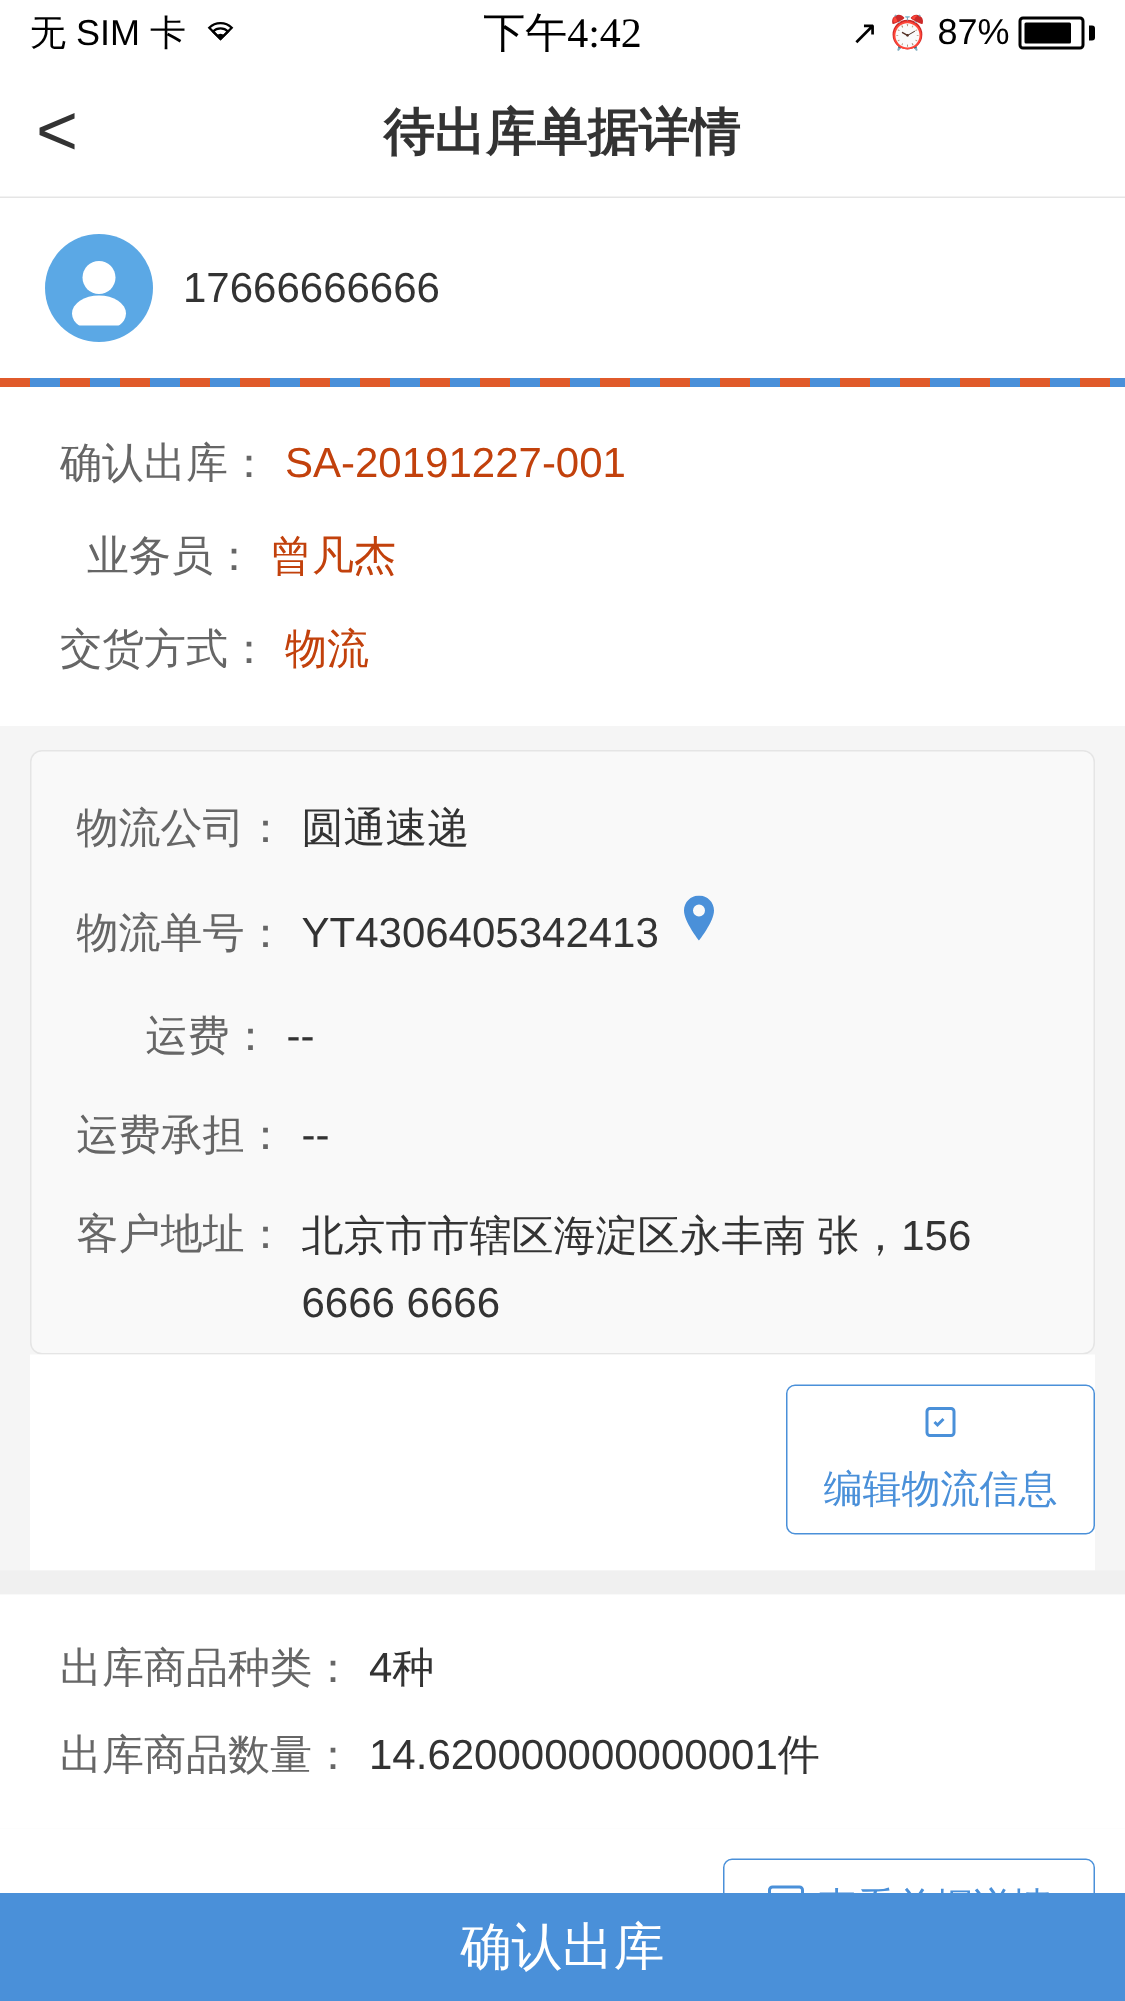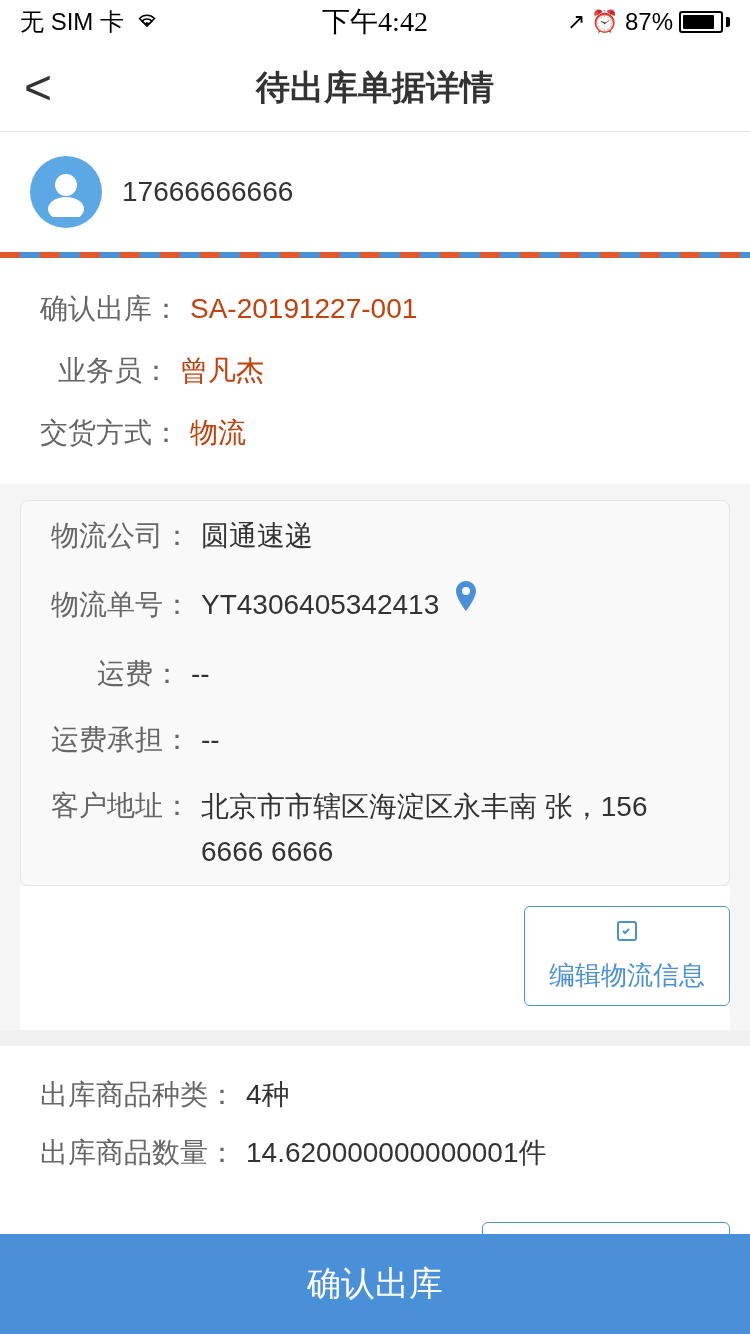--- a/index.html
+++ b/index.html
@@ -230,37 +230,37 @@
       flex: 1;
       background: #f5f5f5;
       min-height: 200px;
     }
     .confirm-bar {
       position: fixed;
       bottom: 0;
       left: 0;
       width: 750px;
       background: #4a90d9;
-      height: 100px;
+      height: 72px;
       display: flex;
       align-items: center;
       justify-content: center;
       cursor: pointer;
     }
     .confirm-bar span {
       color: #fff;
       font-size: 34px;
       font-weight: 500;
     }
     .logistics-container {
       background: #f9f9f9;
       border: 1px solid #e5e5e5;
       border-radius: 8px;
       margin: 0 20px;
-      padding: 14px 30px 10px 30px;
+      padding: 30px 30px 10px 30px;
     }
     .battery-bar {
       display: inline-flex;
       align-items: center;
       gap: 3px;
     }
     .battery-rect {
       width: 44px;
       height: 22px;
       border: 2px solid #000;

